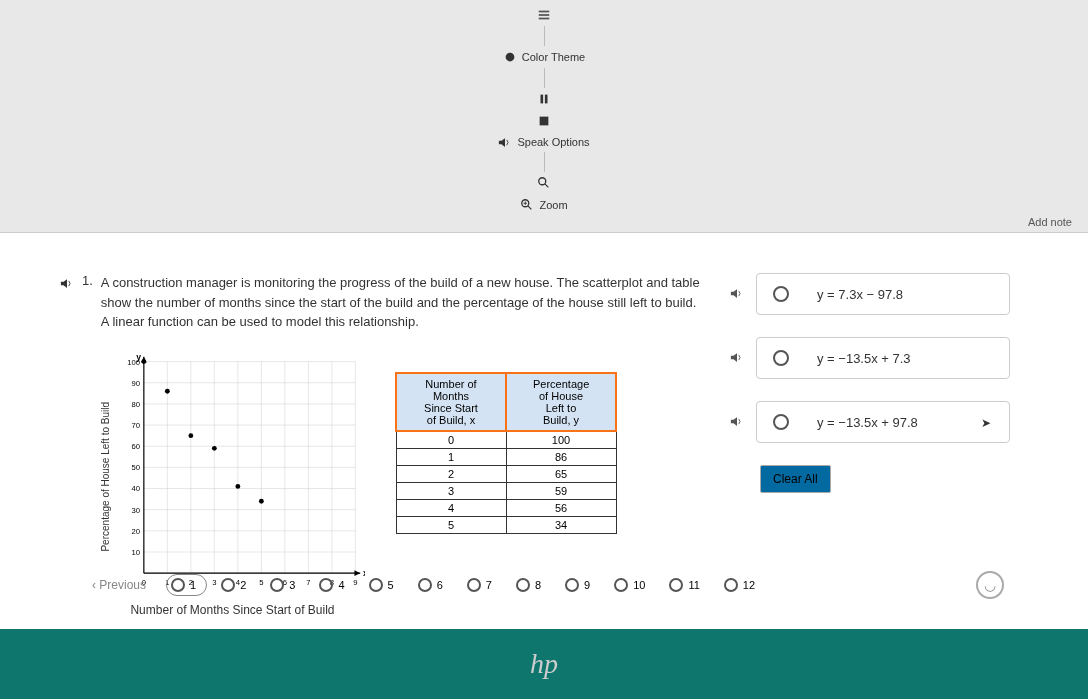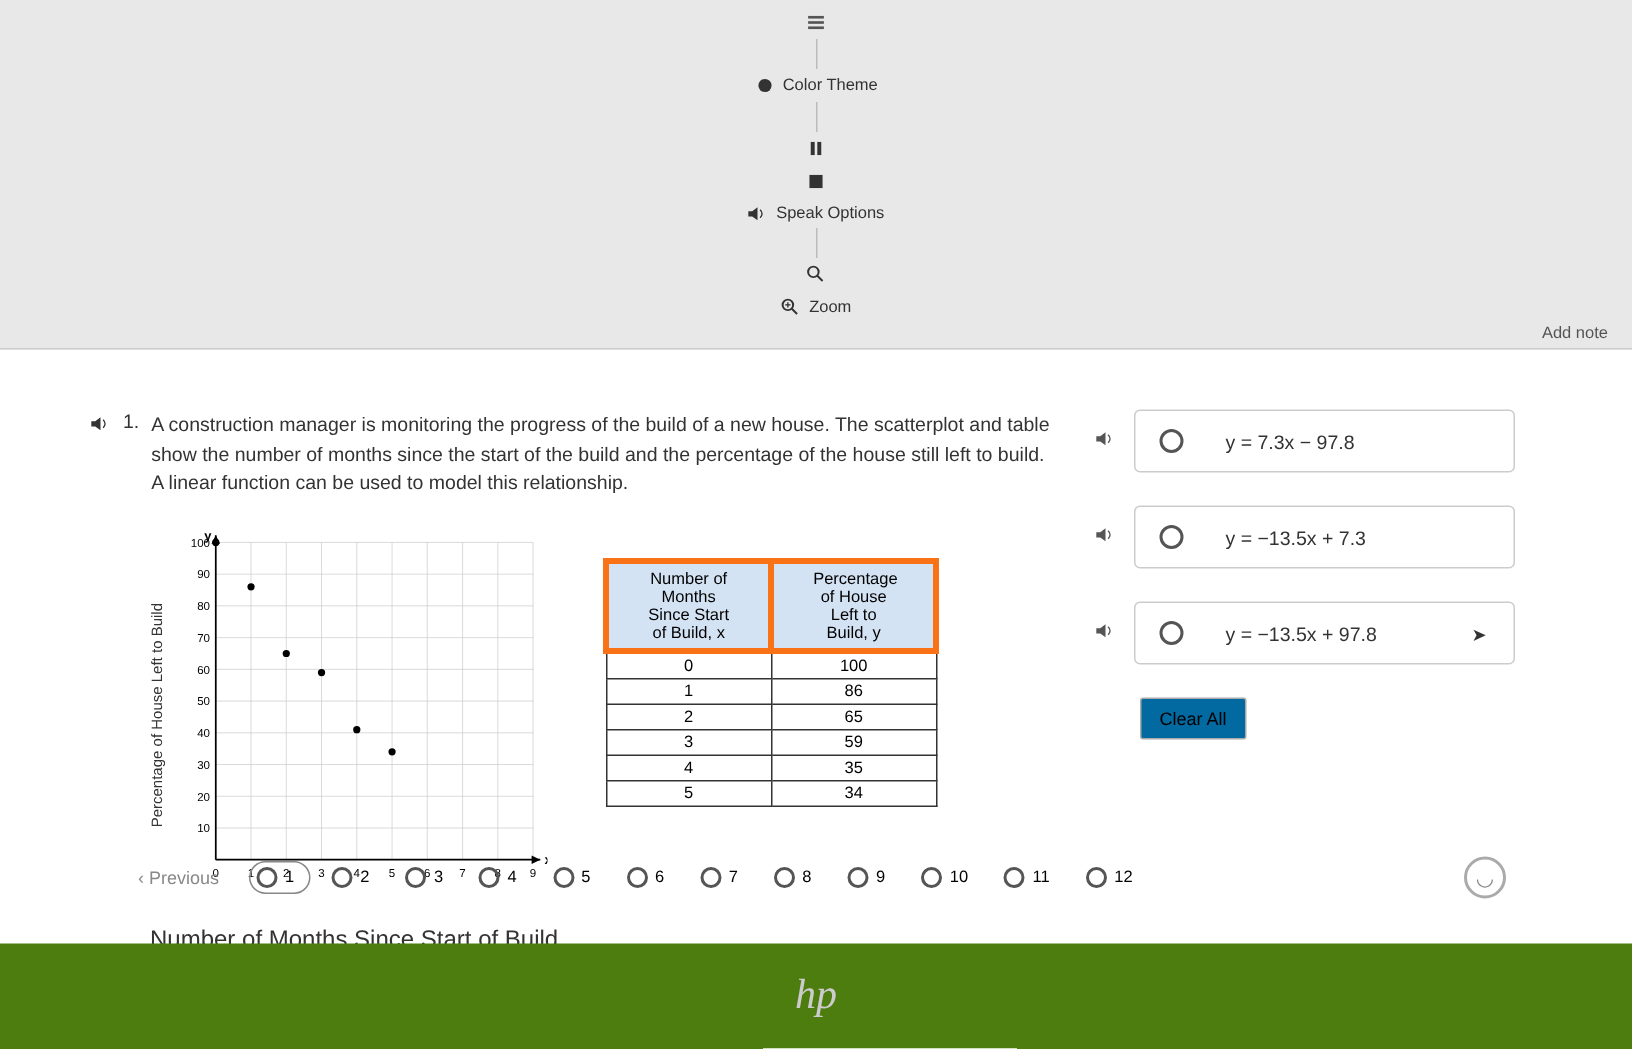--- a/index.html
+++ b/index.html
@@ -102,33 +102,33 @@
       transform: rotate(180deg);
       font-size: 10px;
       color: #333;
       margin-right: 4px;
     }
     .chart-svg {
       width: 250px;
       height: 250px;
     }
     .xlabel {
-      font-size: 16px;
+      font-size: 12px;
       color: #333;
       text-align: center;
-      margin-top: 16px;
+      margin-top: 1px;
     }
     .data-table {
       border-collapse: collapse;
       font-size: 11px;
       margin-top: 20px;
     }
     .data-table th {
       background: #d4e3f4;
-      border: 4px solid #f97316;
+      border: 2px solid #f97316;
       padding: 4px 26px;
       font-weight: normal;
       text-align: center;
     }
     .data-table td {
       border: 1px solid #333;
       padding: 2px 10px;
       text-align: center;
     }
     .right-col {
@@ -217,21 +217,21 @@
       font-size: 14px;
       color: #888;
       cursor: pointer;
     }
     .dark-strip {
       position: absolute;
       bottom: 0;
       left: 0;
       right: 0;
       height: 70px;
-      background: #4d7c0f;
+      background: #0f766e;
       display: flex;
       align-items: center;
       justify-content: center;
     }
     .hp-logo {
       font-family: cursive;
       font-style: italic;
       font-size: 28px;
       color: #ccc;
     }
@@ -398,21 +398,21 @@
             <tr>
               <td>2</td>
               <td>65</td>
             </tr>
             <tr>
               <td>3</td>
               <td>59</td>
             </tr>
             <tr>
               <td>4</td>
-              <td>35</td>
+              <td>56</td>
             </tr>
             <tr>
               <td>5</td>
               <td>34</td>
             </tr>
           </tbody>
         </table>
     </div>
   </div>
 

